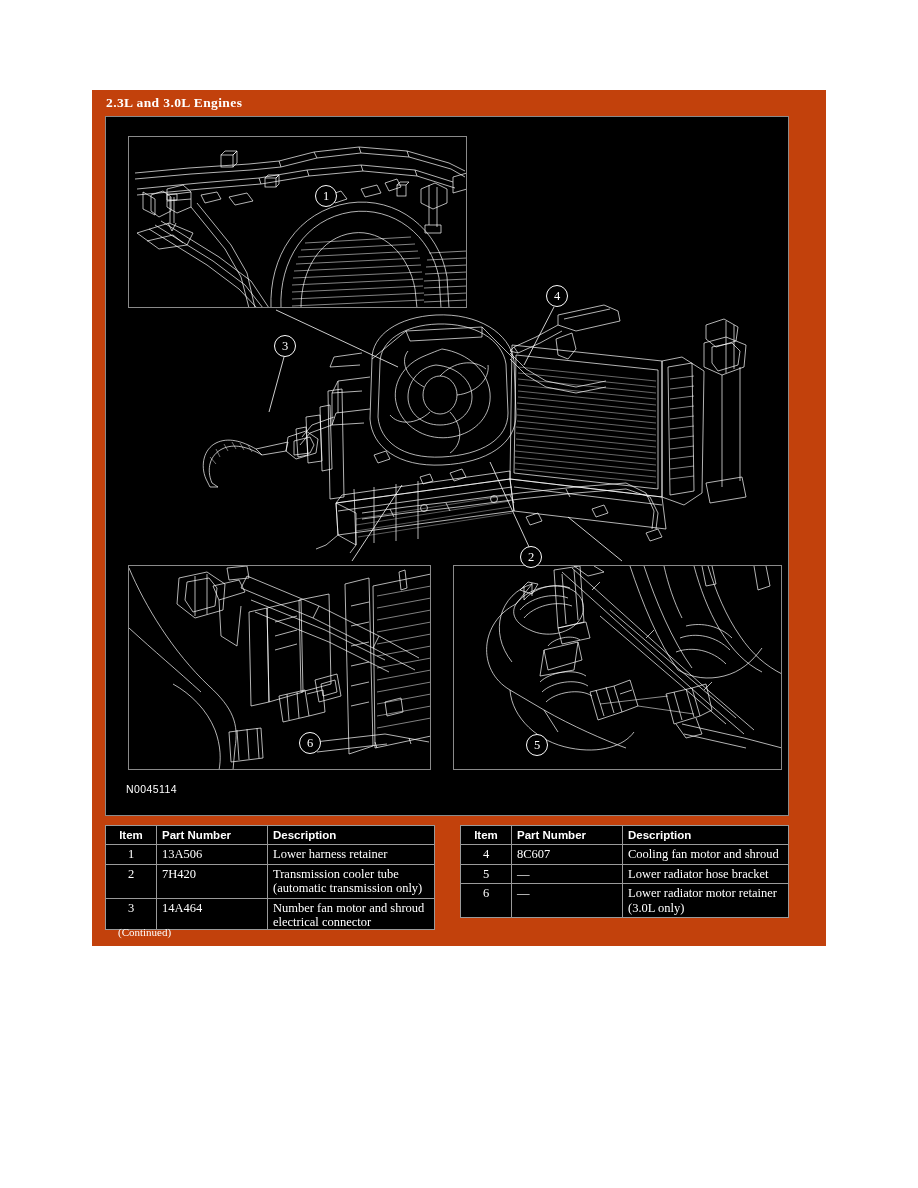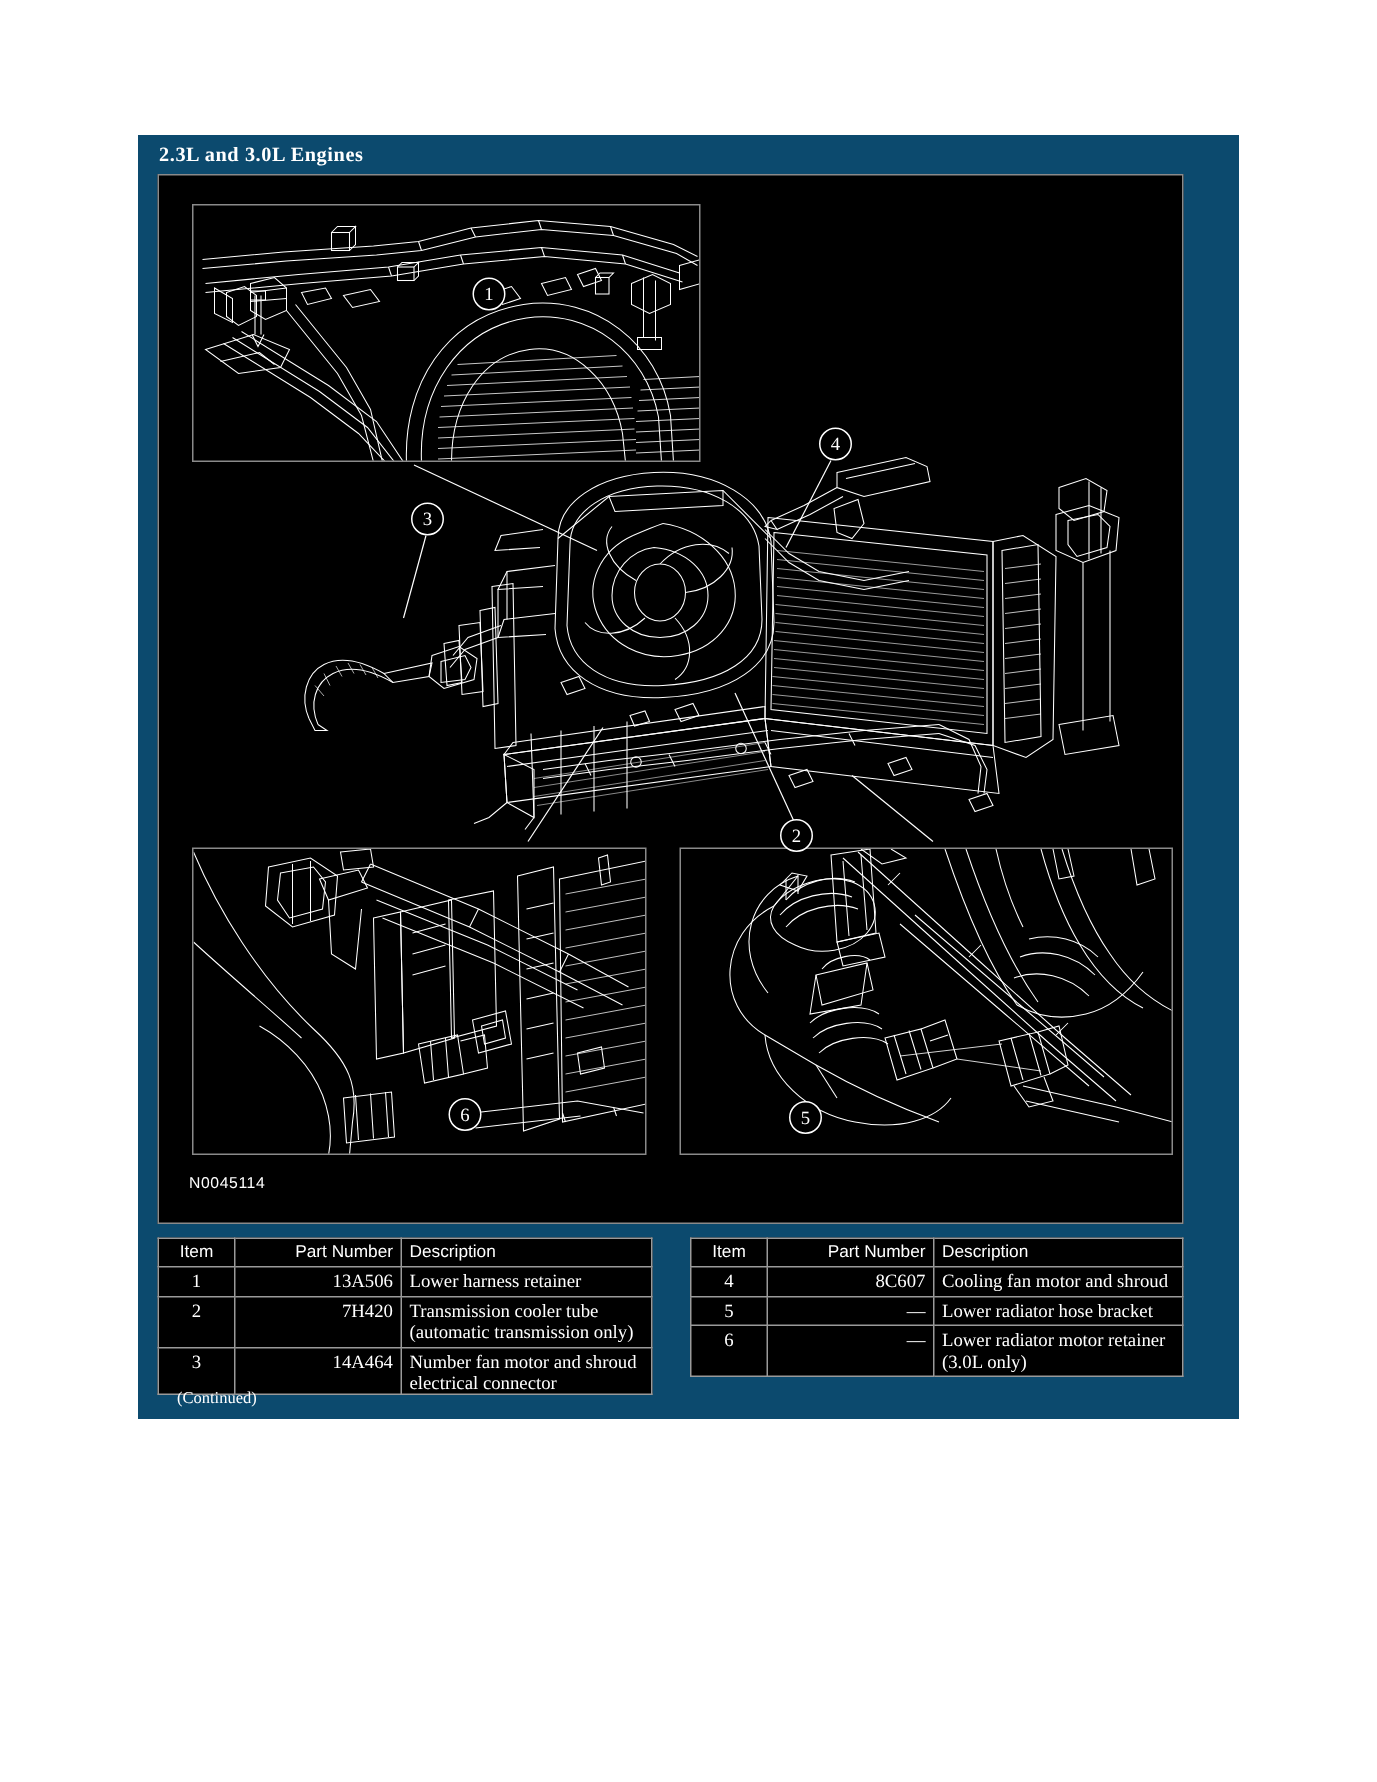--- a/index.html
+++ b/index.html
@@ -15,21 +15,21 @@
     overflow: hidden;
   }
 
   
   #page-plate {
     position: absolute;
     left: 92px;
     top: 90px;
     width: 734px;
     height: 856px;
-    background: #0c4a6e;
+    background: #c2410c;
   }
 
   
   #section-title {
     position: absolute;
     left: 14px;
     top: 5px;
     color: #ffffff;
     font-family: "Liberation Serif", serif;
     font-weight: bold;
@@ -116,40 +116,39 @@
 
   .parts-table th, .parts-table td {
     border: 1px solid #9a9a9a;
     color: #ffffff;
     padding: 2px 5px;
     vertical-align: top;
     text-align: left;
   }
   .parts-table th {
     font-family: "Liberation Sans", sans-serif;
-    font-weight: normal;
+    font-weight: bold;
     font-size: 11.5px;
     padding-top: 3px;
     padding-bottom: 3px;
     white-space: nowrap;
   }
   .parts-table td {
     font-family: "Liberation Serif", serif;
     font-size: 12.5px;
     line-height: 14.5px;
   }
   .parts-table td.col-item,
   .parts-table th.col-item {
     text-align: center;
     width: 40px;
   }
   .parts-table td.col-part,
   .parts-table th.col-part {
     width: 100px;
-    text-align: right;
   }
   
   #table-left tr.clipped-row td {
     height: 26px;
     overflow: hidden;
     border-bottom: 1px solid #9a9a9a;
   }
   #table-left tr.clipped-row td .cell-clip {
     display: block;
     height: 26px;

